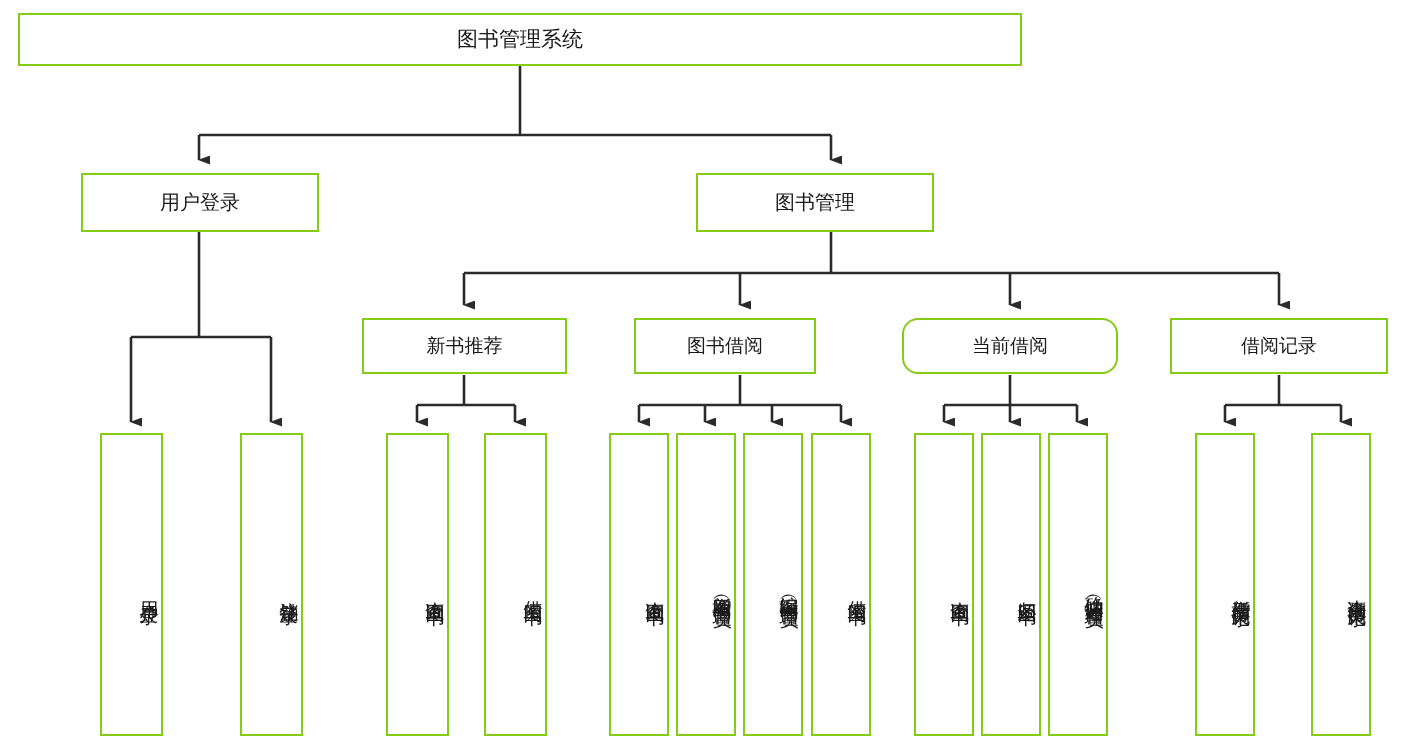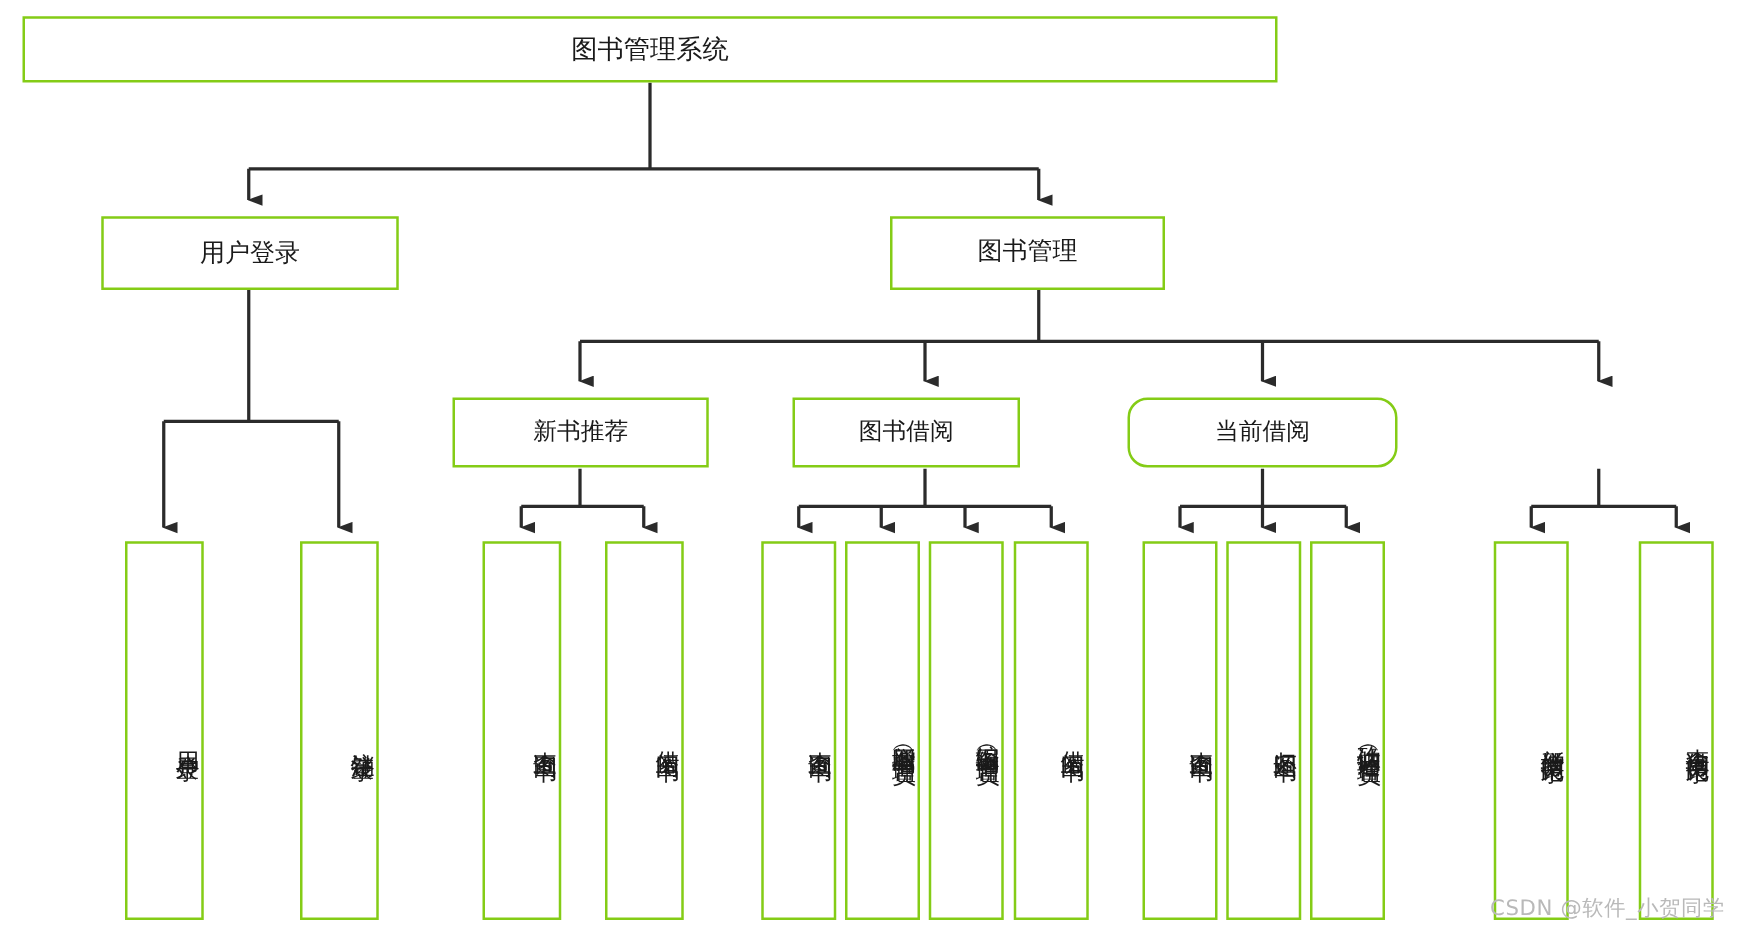--- a/index.html
+++ b/index.html
@@ -123,32 +123,35 @@
     </g>
   </svg>
 
   <div class="node root" style="left:18px; top:13px; width:1004px; height:53px;">
     <span class="label">图书管理系统</span>
   </div>
 
   <div class="node level2" style="left:81px; top:173px; width:238px; height:59px;">
     <span class="label">用户登录</span>
   </div>
-  <div class="node level2" style="left:712px; top:173px; width:220px; height:59px;font-family:Liberation Mono, monospace;">
+  <div class="node level2" style="left:696px; top:173px; width:238px; height:59px;">
     <span class="label">图书管理</span>
   </div>
 
   <div class="node level3" style="left:362px; top:318px; width:205px; height:56px;">
     <span class="label">新书推荐</span>
   </div>
   <div class="node level3" style="left:634px; top:318px; width:182px; height:56px;">
     <span class="label">图书借阅</span>
   </div>
   <div class="node level3" style="left:902px; top:318px; width:216px; height:56px;border-radius:16px;">
     <span class="label">当前借阅</span>
+  </div>
+  <div class="node level3" style="left:1170px; top:318px; width:218px; height:56px;">
+    <span class="label">借阅记录</span>
   </div>
 
   <div class="node leaf" style="left:100px; top:433px; width:63px; height:303px;">
     <span class="label">用户登录</span>
   </div>
   <div class="node leaf" style="left:240px; top:433px; width:63px; height:303px;">
     <span class="label">注销登录</span>
   </div>
 
   <div class="node leaf" style="left:386px; top:433px; width:63px; height:303px;">
@@ -181,15 +184,14 @@
     <span class="label">确认归还（管理员）</span>
   </div>
 
   <div class="node leaf" style="left:1195px; top:433px; width:60px; height:303px;">
     <span class="label">新增借阅记录</span>
   </div>
   <div class="node leaf" style="left:1311px; top:433px; width:60px; height:303px;">
     <span class="label">查询借阅记录</span>
   </div>
 
-  <div class="watermark" style="left:1192px; top:715px;">CSDN @软件_小贺同学</div>
 
 </div>
 
 </body></html>

